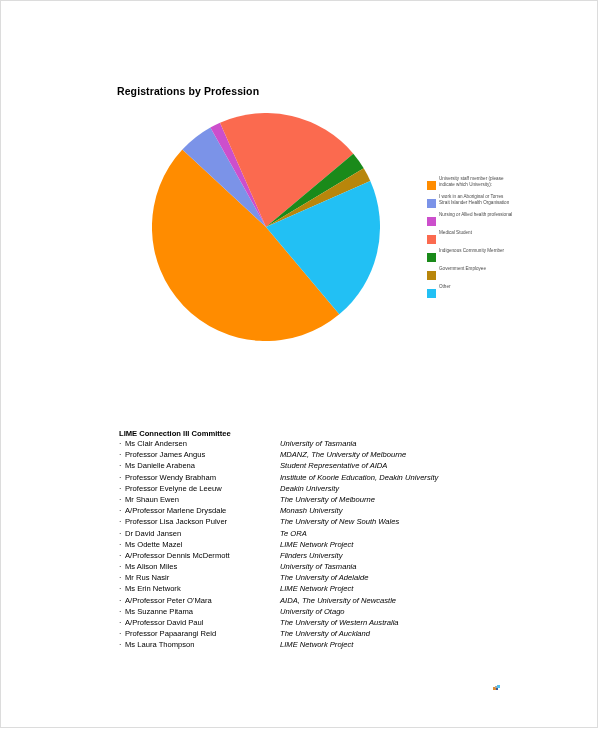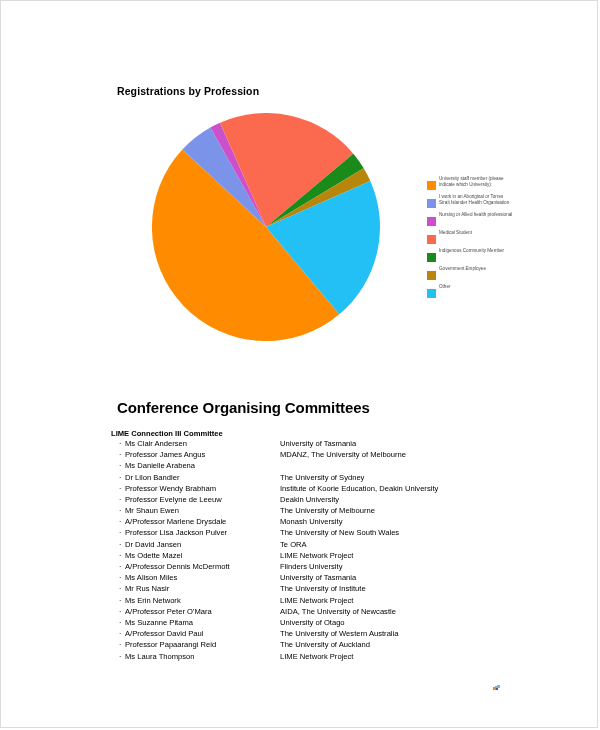--- a/index.html
+++ b/index.html
@@ -81,55 +81,56 @@
     left: 116px;
     top: 398px;
     font-size: 15px;
     font-weight: bold;
     color: #000000;
     letter-spacing: -0.1px;
     white-space: nowrap;
   }
   #committee-name {
     position: absolute;
-    left: 110px;
+    left: 118px;
     top: 428px;
     font-size: 7.6px;
     font-weight: bold;
     color: #000000;
     white-space: nowrap;
   }
   #member-list {
     position: absolute;
     left: 118px;
     top: 437px;
     width: 400px;
   }
   .member-row {
     display: flex;
-    align-items: flex-end;
+    align-items: center;
     height: 11.2px;
     font-size: 7.6px;
     color: #000000;
   }
   .member-bullet {
     flex: 0 0 6px;
     font-size: 7px;
     line-height: 11.2px;
     color: #000000;
   }
   .member-name {
     flex: 0 0 155px;
     white-space: nowrap;
     line-height: 11.2px;
   }
   .member-affiliation {
     flex: 1 1 auto;
     white-space: nowrap;
     line-height: 11.2px;
+    font-style: italic;
   }
 
   
   #page-artifact {
     position: absolute;
     left: 492px;
     top: 684px;
     width: 8px;
     height: 6px;
     opacity: 0.85;
@@ -180,41 +181,36 @@
       <div class="legend-row">
         <span class="legend-swatch" style="background: rgb(184, 134, 11);"></span>
         <span class="legend-label">Government Employee</span>
       </div>
       <div class="legend-row">
         <span class="legend-swatch" style="background: rgb(34, 192, 244);"></span>
         <span class="legend-label">Other</span>
       </div>
     </div>
 
-  <div id="section-heading">Conference Organising Committees</div>
   <div id="committee-name">LIME Connection III Committee</div>
   <div id="member-list">
       <div class="member-row">
         <span class="member-bullet">·</span>
         <span class="member-name">Ms Clair Andersen</span>
         <span class="member-affiliation">University of Tasmania</span>
       </div>
       <div class="member-row">
         <span class="member-bullet">·</span>
         <span class="member-name">Professor James Angus</span>
         <span class="member-affiliation">MDANZ, The University of Melbourne</span>
       </div>
       <div class="member-row">
         <span class="member-bullet">·</span>
         <span class="member-name">Ms Danielle Arabena</span>
-      </div>
-      <div class="member-row">
-        <span class="member-bullet">·</span>
-        <span class="member-name">Dr Lilon Bandler</span>
-        <span class="member-affiliation">The University of Sydney</span>
+        <span class="member-affiliation">Student Representative of AIDA</span>
       </div>
       <div class="member-row">
         <span class="member-bullet">·</span>
         <span class="member-name">Professor Wendy Brabham</span>
         <span class="member-affiliation">Institute of Koorie Education, Deakin University</span>
       </div>
       <div class="member-row">
         <span class="member-bullet">·</span>
         <span class="member-name">Professor Evelyne de Leeuw</span>
         <span class="member-affiliation">Deakin University</span>
@@ -250,21 +246,21 @@
         <span class="member-affiliation">Flinders University</span>
       </div>
       <div class="member-row">
         <span class="member-bullet">·</span>
         <span class="member-name">Ms Alison Miles</span>
         <span class="member-affiliation">University of Tasmania</span>
       </div>
       <div class="member-row">
         <span class="member-bullet">·</span>
         <span class="member-name">Mr Rus Nasir</span>
-        <span class="member-affiliation">The University of Institute</span>
+        <span class="member-affiliation">The University of Adelaide</span>
       </div>
       <div class="member-row">
         <span class="member-bullet">·</span>
         <span class="member-name">Ms Erin Network</span>
         <span class="member-affiliation">LIME Network Project</span>
       </div>
       <div class="member-row">
         <span class="member-bullet">·</span>
         <span class="member-name">A/Professor Peter O'Mara</span>
         <span class="member-affiliation">AIDA, The University of Newcastle</span>

